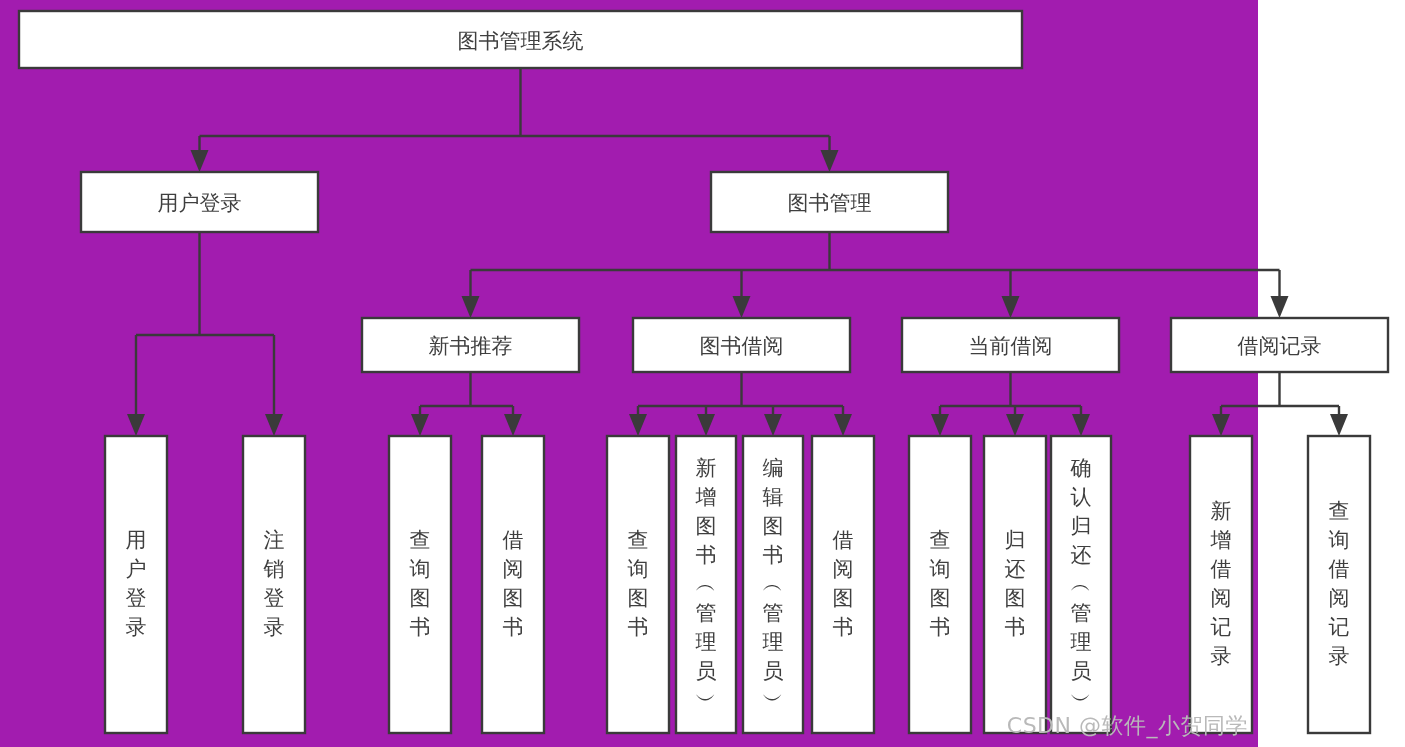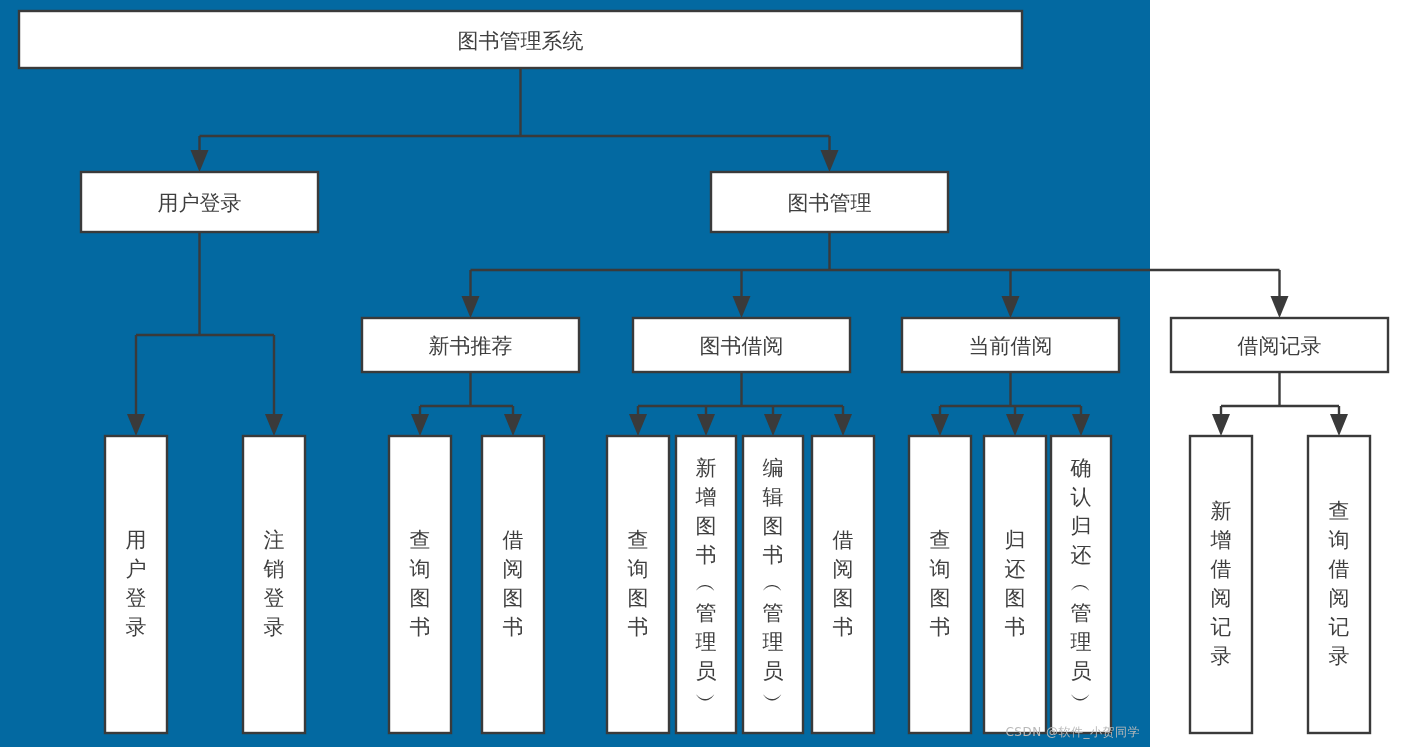--- a/index.html
+++ b/index.html
@@ -9,23 +9,23 @@
   }
   body {
     width: 1405px;
     height: 747px;
     font-family: "DejaVu Sans", "Liberation Sans", sans-serif;
     overflow: hidden;
     position: relative;
   }
   #diagram-root {
     position: relative;
-    width: 1150px;
+    width: 1258px;
     height: 747px;
-    background: #0369a1;
+    background: #a21caf;
   }
   svg.diagram-svg {
     position: absolute;
     left: 0;
     top: 0;
     width: 1405px;
     height: 747px;
     display: block;
   }
   .node-box {
@@ -54,21 +54,21 @@
     font-family: "DejaVu Sans", "Liberation Sans", sans-serif;
     font-size: 21px;
     fill: #3f3f3f;
     text-anchor: middle;
   }
   .watermark-text {
     position: absolute;
     right: 10px;
     bottom: 6px;
     font-family: "DejaVu Sans", "Liberation Sans", sans-serif;
-    font-size: 12px;
+    font-size: 22px;
     color: #b9b9b9;
     white-space: nowrap;
     letter-spacing: 0.5px;
     user-select: none;
   }
 </style>
 </head>
 <body>
 
 <div id="diagram-root">

